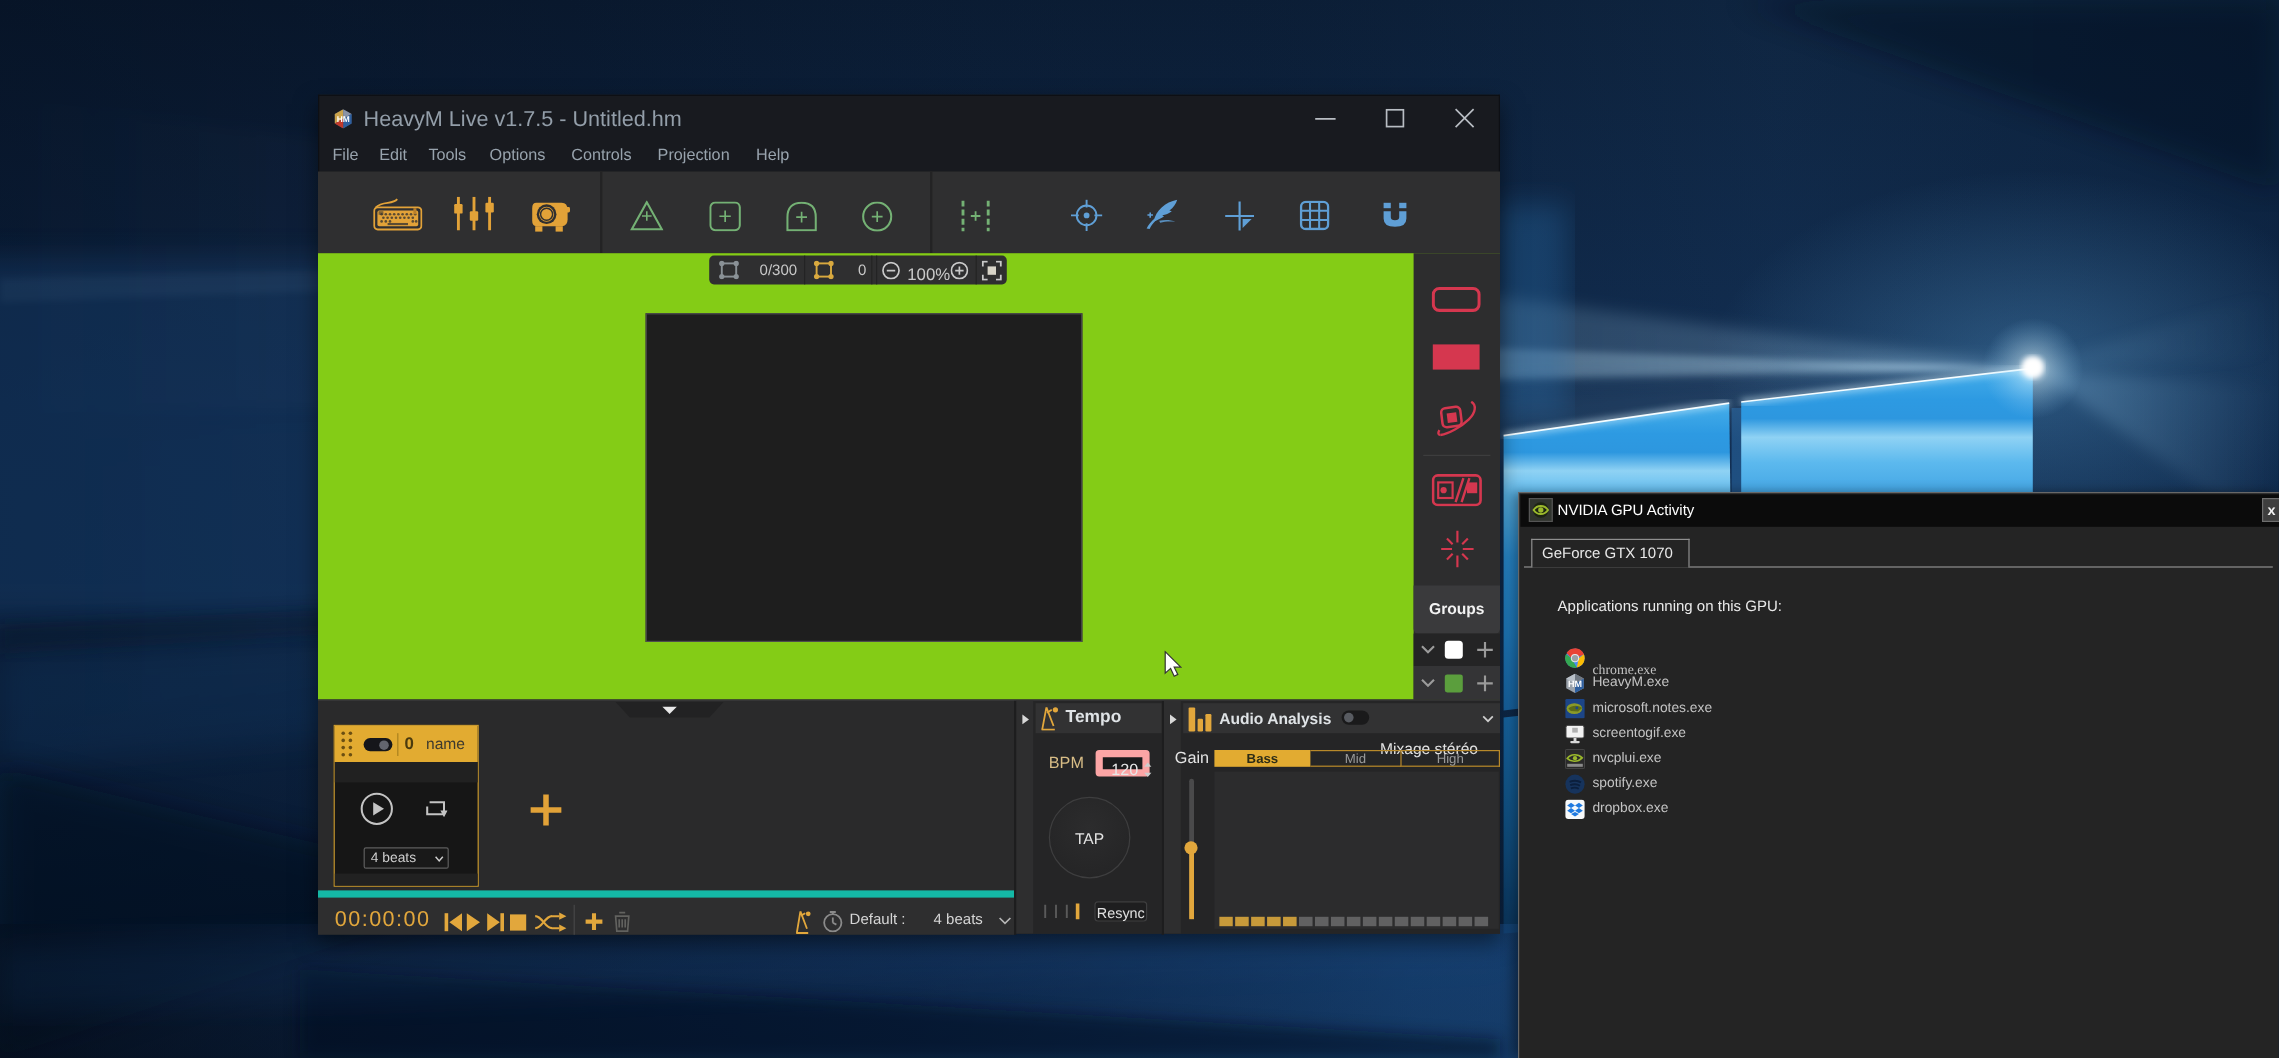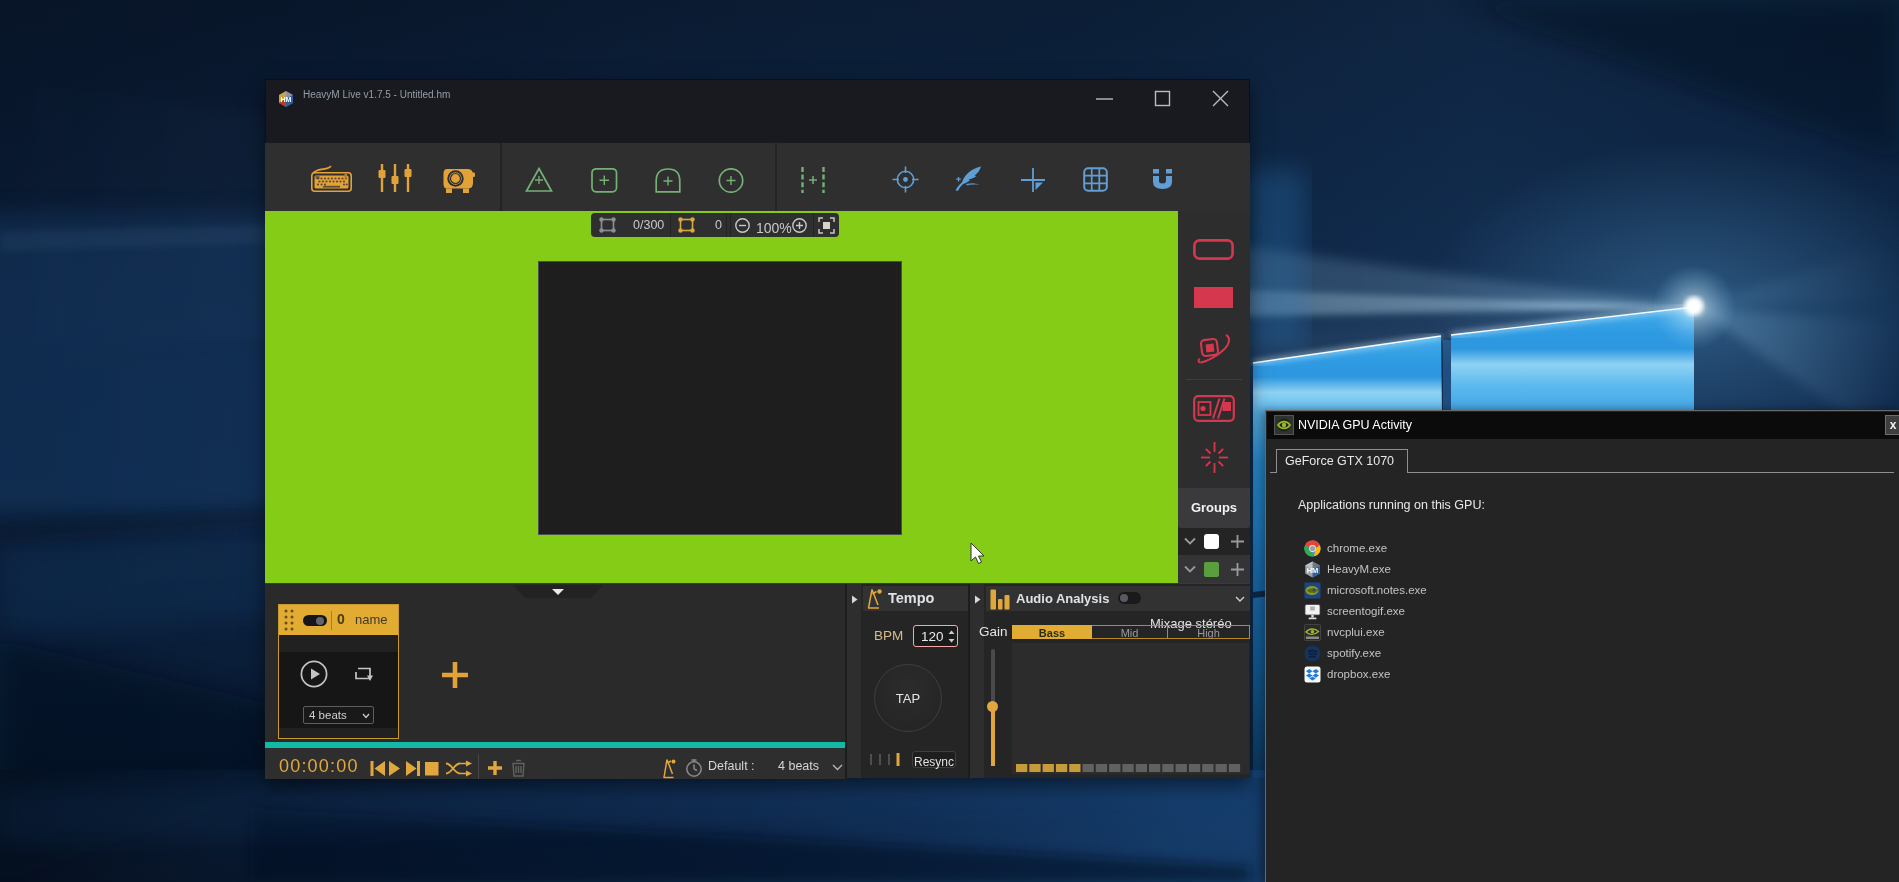--- a/index.html
+++ b/index.html
@@ -142,28 +142,37 @@
     <div class="abs" style="left:12px;top:11px;width:16px;height:16px;" id="hmicon">
       <svg width="16" height="16" viewBox="0 0 16 16">
         <polygon points="8,0 15,4 15,12 8,16 1,12 1,4" fill="#3a4a66"></polygon>
         <polygon points="1,4 8,0 8,8 1,12" fill="#caa24a"></polygon>
         <polygon points="8,0 15,4 8,8" fill="#8a93a6"></polygon>
         <polygon points="8,8 15,4 15,12 8,16" fill="#2e5f9e"></polygon>
         <polygon points="1,12 8,8 8,16" fill="#c0392b"></polygon>
         <text x="8" y="11" font-size="7" font-weight="bold" fill="#fff" text-anchor="middle" font-family="Liberation Sans">HM</text>
       </svg>
     </div>
-    <div class="abs" style="left:37px;top:9px;font-size:10px;color:#939ea9;">HeavyM Live v1.7.5 - Untitled.hm</div>
+    <div class="abs" style="left:37px;top:9px;font-size:18px;color:#939ea9;">HeavyM Live v1.7.5 - Untitled.hm</div>
 
     <svg class="abs" style="left:822px;top:9px" width="150" height="18" viewBox="0 0 150 18">
       <line x1="8" y1="10" x2="25" y2="10" stroke="#b8bdc3" stroke-width="1.4"></line>
       <rect x="67.5" y="2.5" width="14" height="14" fill="none" stroke="#b8bdc3" stroke-width="1.4"></rect>
       <path d="M125 2 L140 17 M140 2 L125 17" stroke="#b8bdc3" stroke-width="1.4"></path>
     </svg>
 
+    <div class="abs" style="left:0;top:41px;width:985px;height:26px;font-size:13.5px;color:#98a3ad;">
+      <span class="abs" style="left:11px;">File</span>
+      <span class="abs" style="left:50px;">Edit</span>
+      <span class="abs" style="left:91px;">Tools</span>
+      <span class="abs" style="left:142px;">Options</span>
+      <span class="abs" style="left:210px;">Controls</span>
+      <span class="abs" style="left:282px;">Projection</span>
+      <span class="abs" style="left:364px;">Help</span>
+    </div>
   </div>
 
   <div class="abs" id="toolbar" style="left:0;top:64px;width:985px;height:68px;background:#2f2f30;">
     <div class="abs" style="left:235px;top:0;width:2px;height:68px;background:#232324;"></div>
     <div class="abs" style="left:510px;top:0;width:2px;height:68px;background:#232324;"></div>
     
     <svg class="abs" style="left:46px;top:22px" width="41" height="28" viewBox="0 0 41 28">
       <path d="M2 8 C8 2 16 6 20 1" stroke="#e2a238" stroke-width="1.6" fill="none"></path>
       <rect x="0.8" y="7.8" width="39.4" height="18.4" rx="3" fill="none" stroke="#e2a238" stroke-width="1.6"></rect>
       <rect x="3.5" y="10.5" width="34" height="13" rx="1.5" fill="#e2a238"></rect>
@@ -488,21 +497,21 @@
           <g stroke="#e2a73c" stroke-width="1.5" fill="none">
             <path d="M6 1.5 L2.5 20 M6 1.5 L12 17"></path>
             <path d="M2 20 H13"></path>
             <path d="M6.5 6 L10.5 3.5"></path>
           </g>
           <circle cx="13.5" cy="3.5" r="2.2" fill="#e2a73c"></circle>
         </svg>
         <span class="abs" style="left:25px;top:4px;font-size:14.5px;font-weight:bold;color:#dfe3e6;">Tempo</span>
       </div>
       <span class="abs" style="left:27px;top:44px;font-size:13.5px;color:#d8bd86;">BPM</span>
-      <div class="abs" style="left:66px;top:41px;width:45px;height:22px;background:#1b1b1c;border:1px solid #fca5a5;border-radius:3px;">
+      <div class="abs" style="left:66px;top:41px;width:45px;height:22px;background:#1b1b1c;border:6px solid #fca5a5;border-radius:3px;">
         <span class="abs" style="left:7px;top:3px;font-size:13.5px;color:#e8e8e8;">120</span>
         <svg class="abs" style="left:34px;top:4px" width="7" height="13" viewBox="0 0 7 13">
           <polygon points="3.5,0.5 6.5,4 0.5,4" fill="#cdcdcd"></polygon>
           <polygon points="3.5,12.5 6.5,9 0.5,9" fill="#cdcdcd"></polygon>
         </svg>
       </div>
       <div class="abs" style="left:27px;top:80px;width:68px;height:68px;background:radial-gradient(circle at 50% 38%, #2c2c2d, #232324);border:1px solid #3e3e3f;border-radius:50%;text-align:center;">
         <span style="font-size:13px;color:#e4e4e4;line-height:68px;">TAP</span>
       </div>
       <svg class="abs" style="left:22px;top:168px" width="32" height="15" viewBox="0 0 32 15">
@@ -600,21 +609,21 @@
     <svg class="abs" style="left:0px;top:1px" width="17" height="17" viewBox="0 0 17 17">
       <circle cx="8.5" cy="8.5" r="8" fill="#4a8af4"></circle>
       <path d="M8.5 8.5 L8.5 0.5 A8 8 0 0 1 15.9 5.5 Z" fill="#e94335"></path>
       <path d="M8.5 0.5 A8 8 0 0 1 15.9 5.3 L8.5 5.3 Z" fill="#e94335"></path>
       <path d="M1.5 4.2 A8 8 0 0 1 8.5 0.5 L11 5.3 L5.5 8.5 Z" fill="#e94335"></path>
       <path d="M15.9 5.3 A8 8 0 0 1 10 16.3 L11.6 8.5 Z" fill="#fbbc04"></path>
       <path d="M1.1 4.9 A8 8 0 0 0 10 16.3 L5.6 8.8 Z" fill="#34a853"></path>
       <circle cx="8.5" cy="8.5" r="3.4" fill="#e8eaed"></circle>
       <circle cx="8.5" cy="8.5" r="2.6" fill="#9aa0a6"></circle>
     </svg>
-    <span class="abs" style="left:23px;top:3px;">chrome.exe</span>
+    <span class="abs" style="left:23px;top:14px;font-family:Liberation Serif, serif;">chrome.exe</span>
 
     <svg class="abs" style="left:0px;top:22px" width="17" height="17" viewBox="0 0 17 17">
       <polygon points="8.5,0.5 15.8,4.5 15.8,12.5 8.5,16.5 1.2,12.5 1.2,4.5" fill="#9aa2ab"></polygon>
       <polygon points="8.5,0.5 15.8,4.5 8.5,8.5" fill="#6f7781"></polygon>
       <polygon points="1.2,4.5 8.5,0.5 8.5,8.5" fill="#b9c0c8"></polygon>
       <polygon points="8.5,8.5 15.8,4.5 15.8,12.5 8.5,16.5" fill="#2e5f9e"></polygon>
       <text x="8.5" y="11.5" font-size="7.5" font-weight="bold" fill="#fff" text-anchor="middle" font-family="Liberation Sans">HM</text>
     </svg>
     <span class="abs" style="left:23px;top:24px;">HeavyM.exe</span>
 

